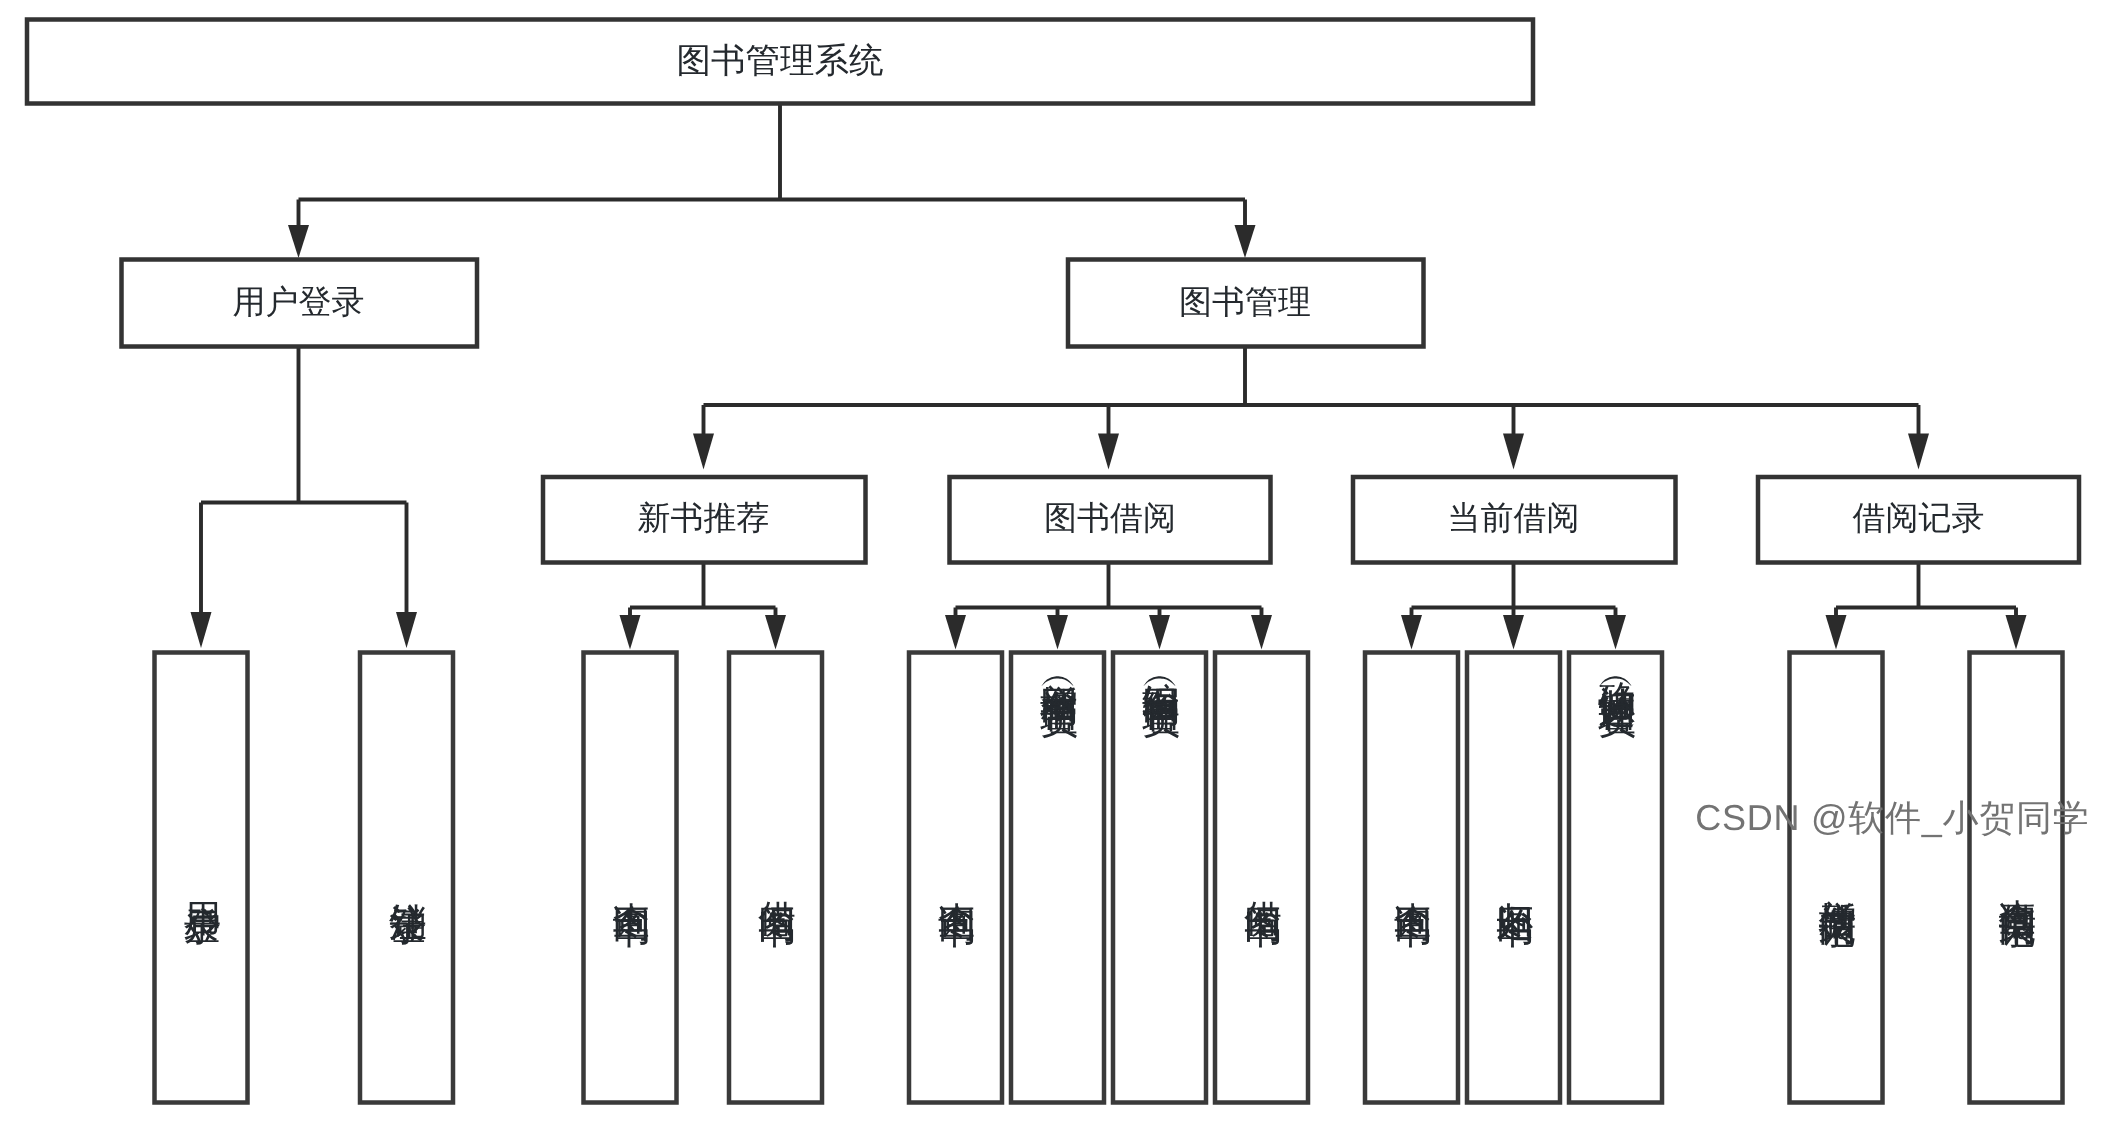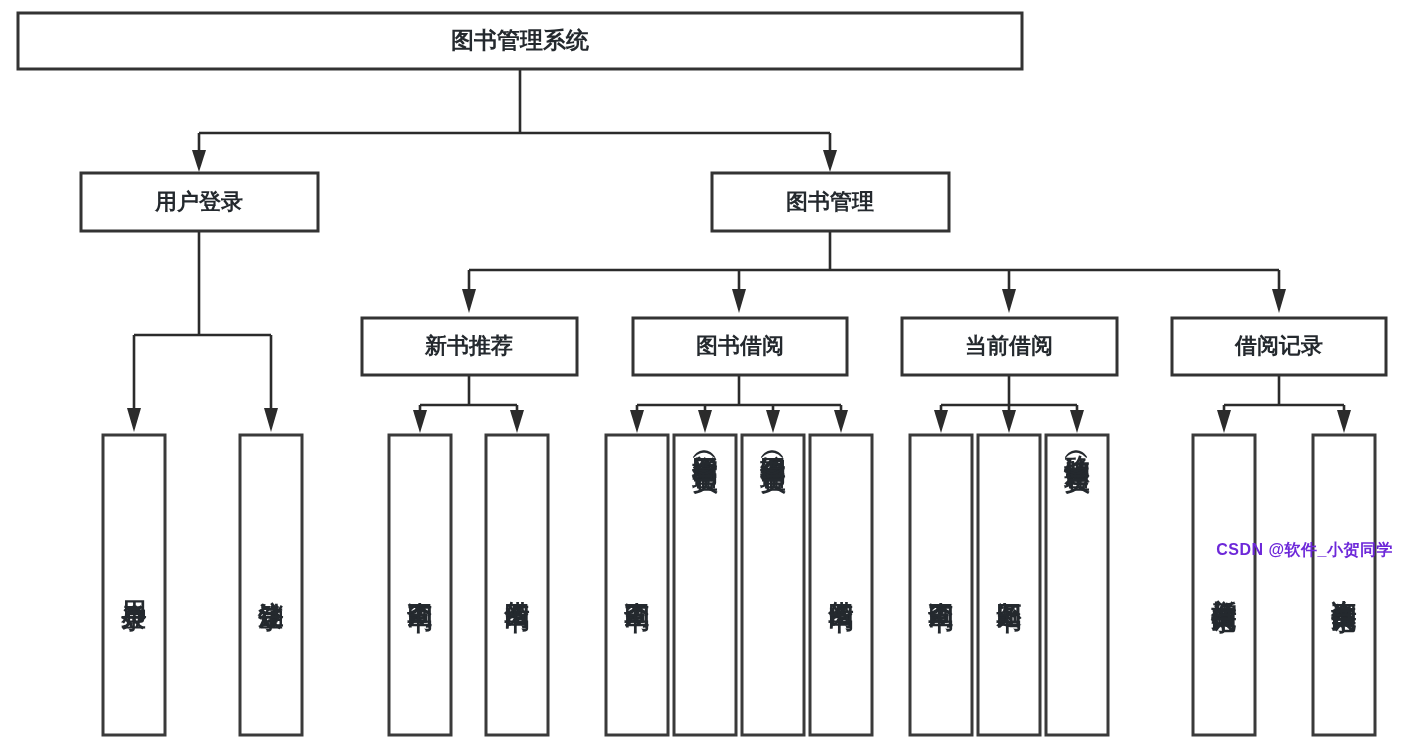--- a/index.html
+++ b/index.html
@@ -13,21 +13,20 @@
     overflow: hidden;
     font-family: "Liberation Sans", "DejaVu Sans", sans-serif;
     position: relative;
   }
   #diagram-root {
     position: absolute;
     left: 0;
     top: 0;
     width: 1405px;
     height: 567px;
-    font-weight: bold;
   }
   svg.flow {
     display: block;
     width: 1405px;
     height: 747px;
   }
   .node-rect {
     fill: #ffffff;
     stroke: #333333;
     stroke-width: 3;
@@ -77,22 +76,22 @@
     line-height: 1.08;
     letter-spacing: 2px;
     color: #24292e;
     white-space: nowrap;
   }
   .watermark {
     position: absolute;
     right: 12px;
     bottom: 6px;
     font-family: "Liberation Sans", "DejaVu Sans", sans-serif;
-    font-size: 16px;
-    color: #6d28d9;
+    font-size: 24px;
+    color: #737373;
     letter-spacing: 0.5px;
     white-space: nowrap;
     user-select: none;
   }
 </style>
 </head>
 <body>
 
 <div id="diagram-root">
 

